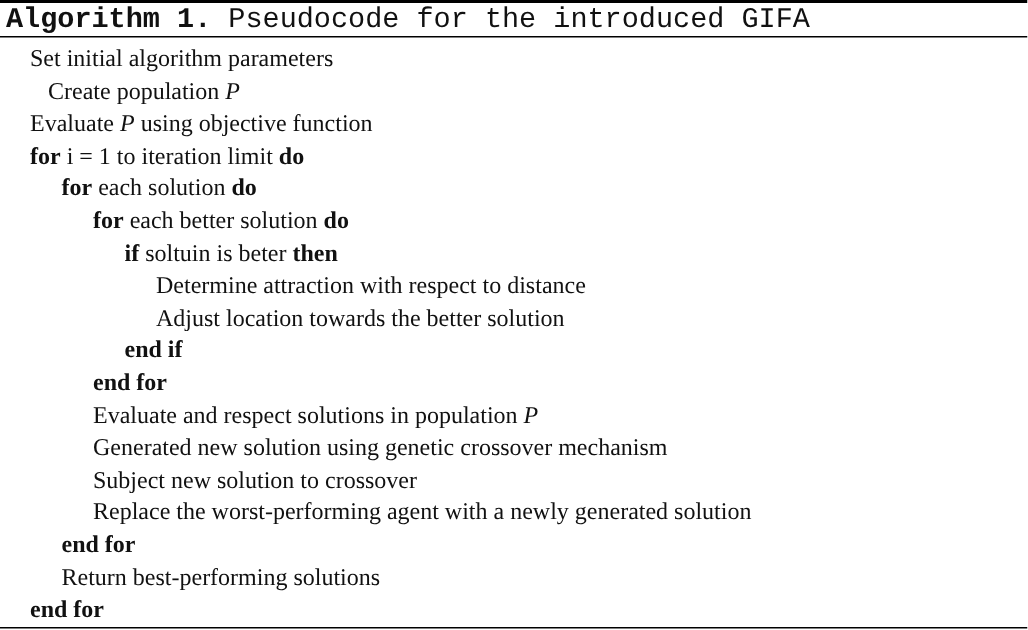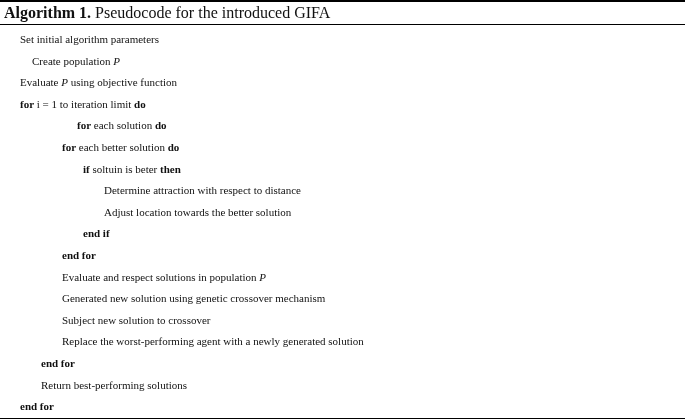--- a/index.html
+++ b/index.html
@@ -1,45 +1,45 @@
 <!DOCTYPE html>
 <html><head>
 <meta charset="utf-8">
 <style>
   html, body { margin: 0; padding: 0; background: #ffffff; }
   body { width: 685px; height: 420px; position: relative; overflow: hidden;
          font-family: "DejaVu Serif", "Liberation Serif", serif; color: #111; }
   .rule-top { position: absolute; left: 0; top: 0; width: 685px; height: 2px; background: #000; }
   .rule-mid { position: absolute; left: 0; top: 24px; width: 685px; height: 1px; background: #000; }
   .rule-bot { position: absolute; left: 0; top: 418px; width: 685px; height: 1px; background: #000; }
-  .caption { position: absolute; left: 4px; top: 3px; font-size: 16px; line-height: 20px;
-             font-family: Liberation Serif, serif; white-space: nowrap; }
+  .caption { position: absolute; left: 4px; top: 3px; font-size: 19px; line-height: 20px;
+             font-family: Liberation Mono, monospace; white-space: nowrap; }
   .caption .label { font-weight: bold; }
   .body { position: absolute; left: 0; top: 29px; width: 685px; }
-  .line { position: absolute; height: 21px; font-size: 11px; line-height: 21px;
+  .line { position: absolute; height: 21px; font-size: 16px; line-height: 21px;
           font-family: "Liberation Serif", serif; white-space: nowrap; }
   .kw { font-weight: bold; }
   .math { font-style: italic; }
 </style>
 </head>
 <body>
 
 <div class="rule-top"></div>
 <div class="caption">
   <span class="label">Algorithm 1.</span>
   <span>Pseudocode for the introduced GIFA</span>
 </div>
 <div class="rule-mid"></div>
 
 <div class="body" id="algo-body">
     <div class="line" style="top: 0px; left: 20px;"><span class="">Set initial algorithm parameters</span></div>
     <div class="line" style="top: 21.6px; left: 20px; margin-left: 12px;"><span class="">Create population </span><span class="math">P</span></div>
     <div class="line" style="top: 43.2px; left: 20px;"><span class="">Evaluate </span><span class="math">P</span><span class=""> using objective function</span></div>
     <div class="line" style="top: 64.8px; left: 20px;"><span class="kw">for</span><span class=""> i = 1 to iteration limit </span><span class="kw">do</span></div>
-    <div class="line" style="top: 86.4px; left: 41px; margin-left: 36px;"><span class="kw">for</span><span class=""> each solution </span><span class="kw">do</span></div>
+    <div class="line" style="top: 86.4px; left: 41px;"><span class="kw">for</span><span class=""> each solution </span><span class="kw">do</span></div>
     <div class="line" style="top: 108px; left: 62px;"><span class="kw">for</span><span class=""> each better solution </span><span class="kw">do</span></div>
     <div class="line" style="top: 129.6px; left: 83px;"><span class="kw">if</span><span class=""> soltuin is beter </span><span class="kw">then</span></div>
     <div class="line" style="top: 151.2px; left: 104px;"><span class="">Determine attraction with respect to distance</span></div>
     <div class="line" style="top: 172.8px; left: 104px;"><span class="">Adjust location towards the better solution</span></div>
     <div class="line" style="top: 194.4px; left: 83px;"><span class="kw">end if</span></div>
     <div class="line" style="top: 216px; left: 62px;"><span class="kw">end for</span></div>
     <div class="line" style="top: 237.6px; left: 62px;"><span class="">Evaluate and respect solutions in population </span><span class="math">P</span></div>
     <div class="line" style="top: 259.2px; left: 62px; text-align: right;"><span class="">Generated new solution using genetic crossover mechanism</span></div>
     <div class="line" style="top: 280.8px; left: 62px;"><span class="">Subject new solution to crossover</span></div>
     <div class="line" style="top: 302.4px; left: 62px;"><span class="">Replace the worst-performing agent with a newly generated solution</span></div>

